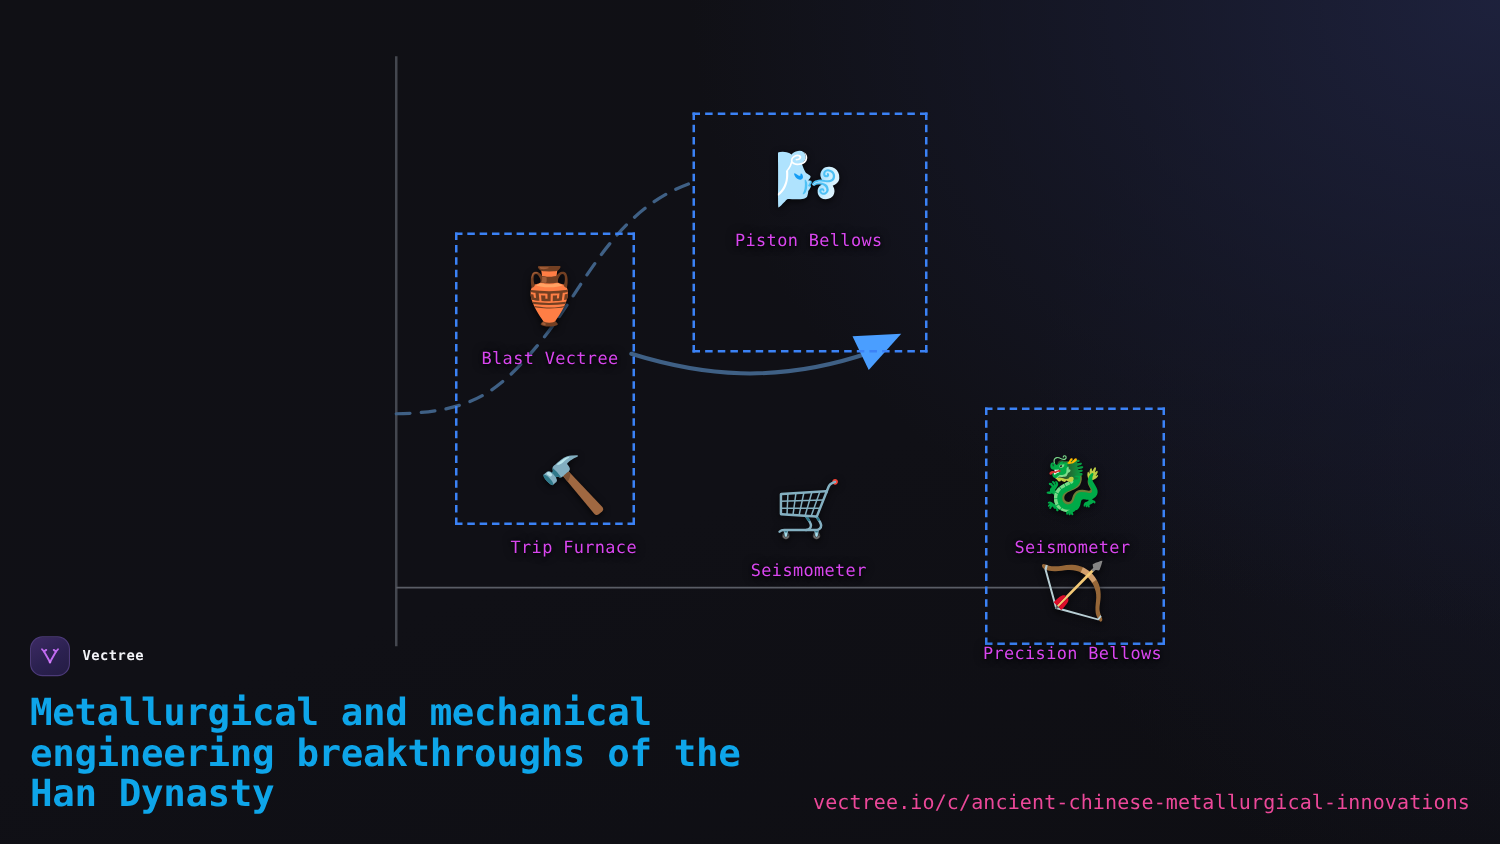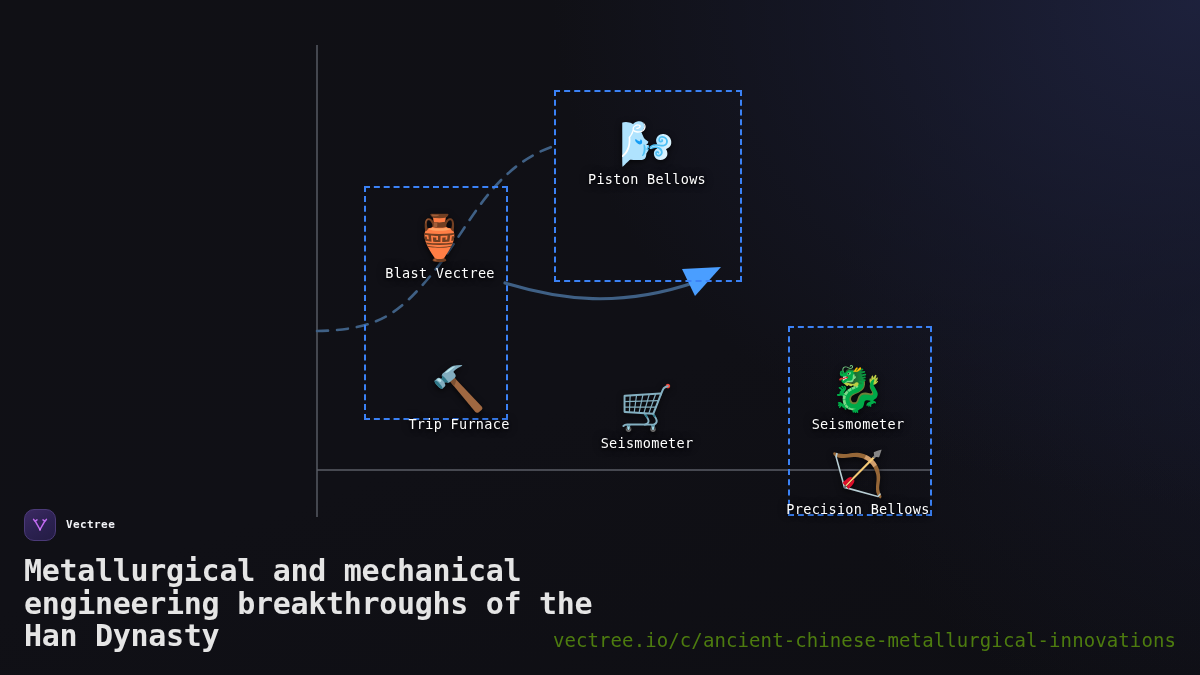--- a/index.html
+++ b/index.html
@@ -26,48 +26,48 @@
     position:absolute;
     display:flex; flex-direction:column; align-items:center;
     width:200px; margin-left:-100px;
   }
   .node-emoji{
     font-size:44px; line-height:1;
     font-family:"DejaVu Sans","Liberation Sans",sans-serif;
     text-shadow:0 2px 6px rgba(0,0,0,0.7);
   }
   .node-label{
-    margin-top:5px;
+    margin-top:19px;
     font-size:13.5px;
-    color:#ffffff;
+    color:#d946ef;
     letter-spacing:0.3px;
     white-space:nowrap;
     text-shadow:0 1px 3px rgba(0,0,0,0.9), 0 0 8px rgba(10,10,15,0.9);
   }
 
   #footer{ position:absolute; left:0; bottom:0; width:1200px; padding:0 24px 22px 24px; }
   #brand{ display:flex; align-items:center; gap:10px; margin-bottom:14px; }
   #brand-logo{
     width:32px; height:32px; border-radius:10px;
     background:linear-gradient(150deg,#3c2a63 0%,#2b2150 55%,#241c44 100%);
     border:1px solid #4b3a78;
     display:flex; align-items:center; justify-content:center;
     flex:0 0 auto;
   }
   #brand-name{
     font-size:11px; font-weight:bold; color:#f2f3f7; letter-spacing:0.4px;
   }
   #headline{
-    font-size:30px; font-weight:bold; color:#e5e5e5;
+    font-size:30px; font-weight:bold; color:#0ea5e9;
     line-height:1.09; letter-spacing:-0.3px;
     max-width:740px; white-space:pre-line;
   }
   #url{
     position:absolute; right:24px; bottom:24px;
-    font-size:19px; color:#4d7c0f; letter-spacing:0.1px;
+    font-size:16px; color:#ec4899; letter-spacing:0.1px;
   }
 </style>
 </head>
 <body>
 
 <div id="bg-gradient"></div>
 
 <div id="canvas">
 
   <svg class="layer">

